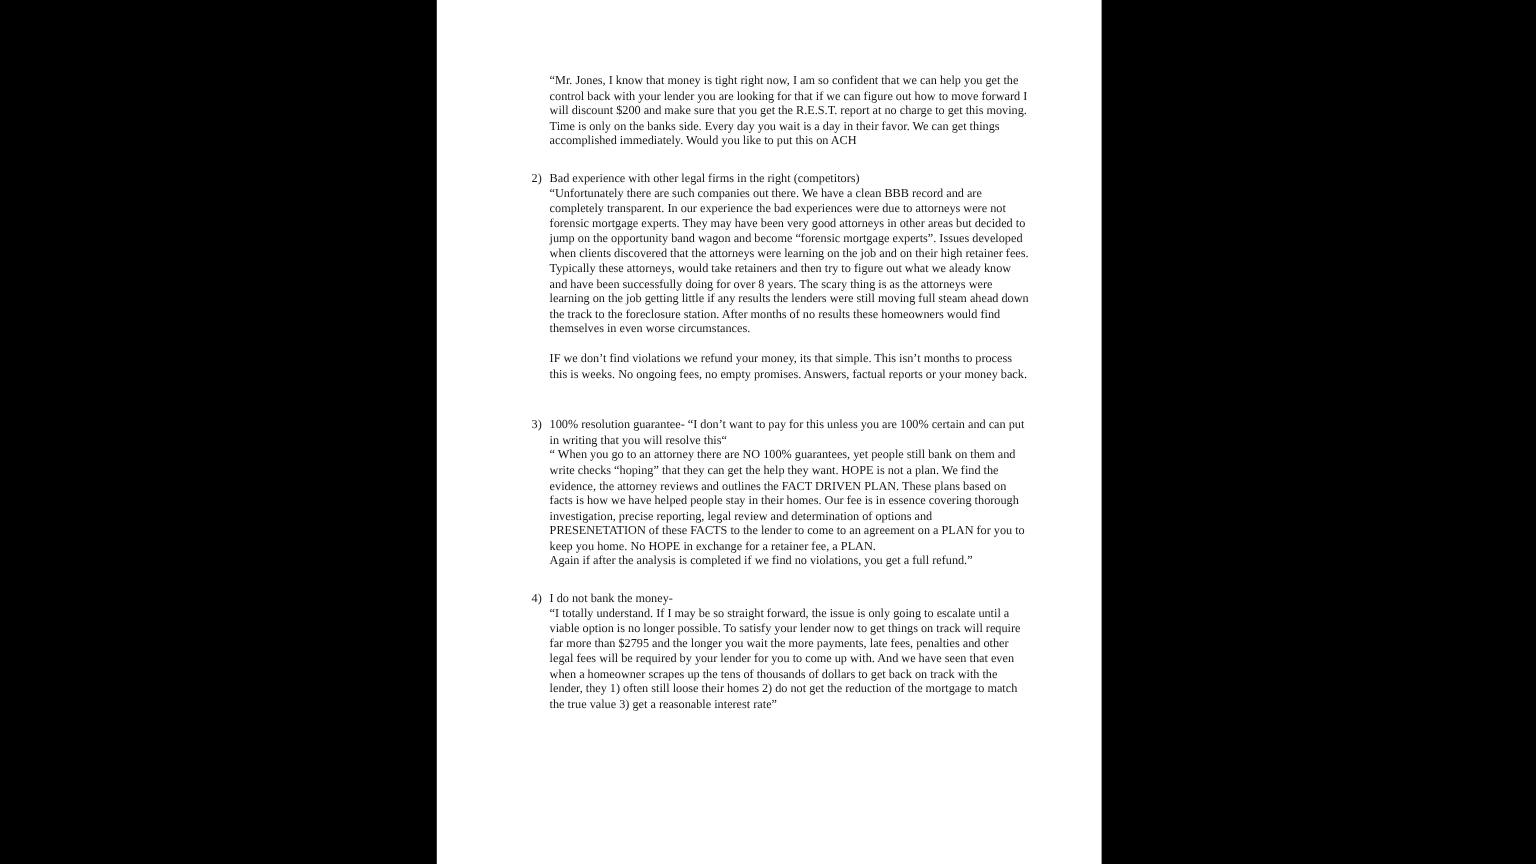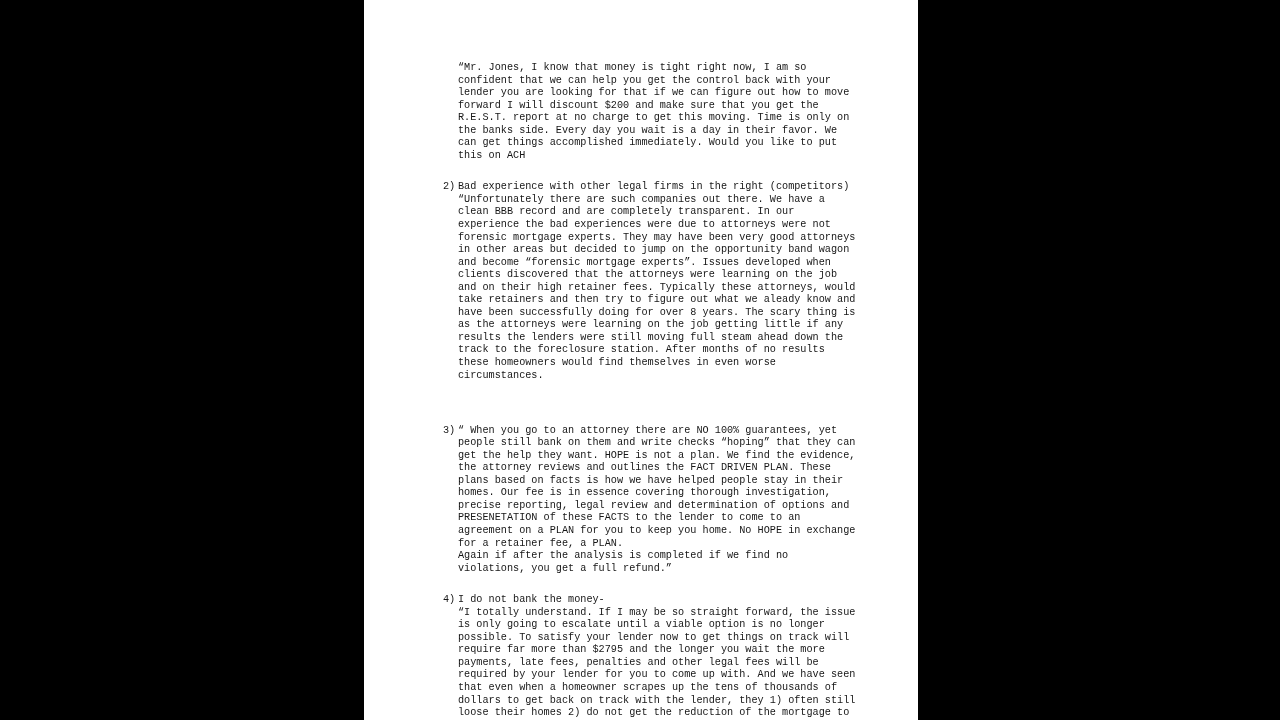--- a/index.html
+++ b/index.html
@@ -12,21 +12,20 @@
     height: 720px;
     background: #000000;
     font-family: "Liberation Serif", "DejaVu Serif", serif;
     overflow: hidden;
   }
   .viewport {
     position: relative;
     width: 1280px;
     height: 720px;
     background: #000000;
-    font-family: Liberation Mono, monospace;
   }
   .page {
     position: absolute;
     left: 364px;
     top: 0px;
     width: 554px;
     height: 720px;
     background: #ffffff;
   }
   .page-content {
@@ -70,24 +69,26 @@
 
     <div class="page-content">
 
       <p class="para block-indent">“Mr. Jones, I know that money is tight right now, I am so confident that we can help you get the control back with your lender you are looking for that if we can figure out how to move forward I will discount $200 and make sure that you get the R.E.S.T. report at no charge to get this moving. Time is only on the banks side. Every day you wait is a day in their favor. We can get things accomplished immediately. Would you like to put this on ACH</p>
 
       <div class="numbered">
         <span class="marker">2)</span>
         <p class="para">Bad experience with other legal firms in the right (competitors)</p>
         <p class="para">“Unfortunately there are such companies out there. We have a clean BBB record and are completely transparent. In our experience the bad experiences were due to attorneys were not forensic mortgage experts. They may have been very good attorneys in other areas but decided to jump on the opportunity band wagon and become “forensic mortgage experts”. Issues developed when clients discovered that the attorneys were learning on the job and on their high retainer fees. Typically these attorneys, would take retainers and then try to figure out what we aleady know and have been successfully doing for over 8 years. The scary thing is as the attorneys were learning on the job getting little if any results the lenders were still moving full steam ahead down the track to the foreclosure station. After months of no results these homeowners would find themselves in even worse circumstances.</p>
         <div class="spacer-sm"></div>
+        <p class="para">IF we don’t find violations we refund your money, its that simple. This isn’t months to process this is weeks. No ongoing fees, no empty promises. Answers, factual reports or your money back.</p>
       </div>
 
       <div class="numbered" style="margin-top:30px;">
         <span class="marker">3)</span>
+        <p class="para">100% resolution guarantee- “I don’t want to pay for this unless you are 100% certain and can put in writing that you will resolve this“</p>
         <p class="para">“ When you go to an attorney there are NO 100% guarantees, yet people still bank on them and write checks “hoping” that they can get the help they want. HOPE is not a plan. We find the evidence, the attorney reviews and outlines the FACT DRIVEN PLAN. These plans based on facts is how we have helped people stay in their homes. Our fee is in essence covering thorough investigation, precise reporting, legal review and determination of options and PRESENETATION of these FACTS to the lender to come to an agreement on a PLAN for you to keep you home. No HOPE in exchange for a retainer fee, a PLAN.</p>
         <p class="para">Again if after the analysis is completed if we find no violations, you get a full refund.”</p>
       </div>
 
       <div class="numbered" style="margin-top:19px;">
         <span class="marker">4)</span>
         <p class="para">I do not bank the money-</p>
         <p class="para">“I totally understand. If I may be so straight forward, the issue is only going to escalate until a viable option is no longer possible. To satisfy your lender now to get things on track will require far more than $2795 and the longer you wait the more payments, late fees, penalties and other legal fees will be required by your lender for you to come up with. And we have seen that even when a homeowner scrapes up the tens of thousands of dollars to get back on track with the lender, they 1) often still loose their homes 2) do not get the reduction of the mortgage to match the true value 3) get a reasonable interest rate”</p>
       </div>
 

